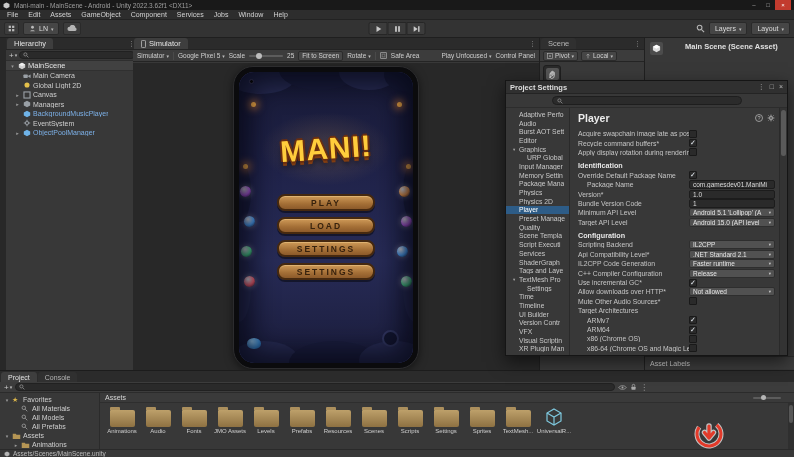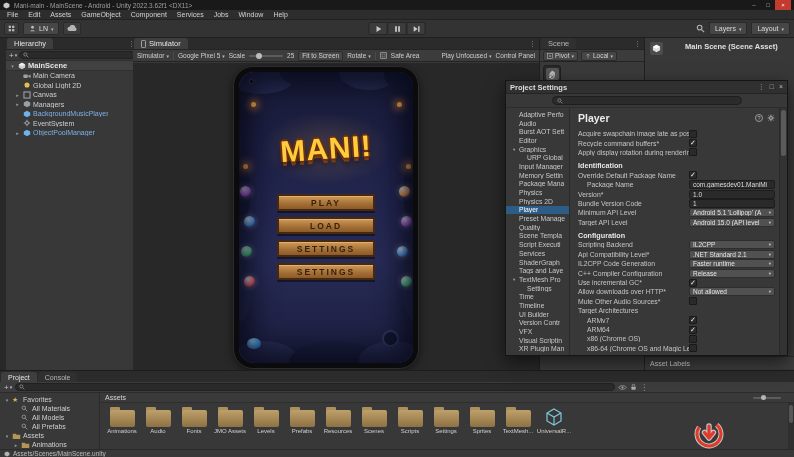--- a/index.html
+++ b/index.html
@@ -37,21 +37,21 @@
   .tab{height:11px;padding:0 7px;display:flex;align-items:center;gap:3px;background:#303030;color:#b5b5b5;font-size:7.5px;border-radius:3px 3px 0 0;margin-right:1px;white-space:nowrap}
   .tab.active{background:#3e3e3e;color:#e2e2e2}
   .pane-menu{position:absolute;right:3px;top:2px;color:#9d9d9d;font-size:7px}
 
   
   #hierarchy{left:6px;width:133px}
   .searchrow{height:11px;display:flex;align-items:center;gap:2px;padding:0 3px;border-bottom:1px solid #2e2e2e}
   .plus-btn{font-size:8px;color:#ccc;display:flex;align-items:center;gap:1px}
   .search-field{flex:1;height:8px;background:#2a2a2a;border:1px solid #212121;border-radius:4px;display:flex;align-items:center;padding:0 3px;gap:2px}
   .scene-row{height:10px;background:#414141;display:flex;align-items:center;padding:0 3px;gap:2px;border-bottom:1px solid #303030}
-  .scene-row .name{font-size:7.5px;color:#e3e3e3;font-weight:bold}
+  .scene-row .name{font-size:7.5px;color:#e3e3e3;font-weight:normal}
   .h-row{height:9.5px;display:flex;align-items:center;padding-left:8px;gap:2px}
   .h-caret{width:7px;font-size:5px;color:#999;text-align:center;flex:none}
   .h-ico{width:8px;height:8px;flex:none}
   .h-label{font-size:7px;color:#cfcfcf;white-space:nowrap;overflow:hidden}
   .h-label.prefab{color:#7db1e8}
 
   
   #simulator{left:133px;width:407px}
   .sim-toolbar{height:12px;background:#3c3c3c;border-bottom:1px solid #242424;display:flex;align-items:center;gap:4px;padding:0 4px;font-size:6.5px;color:#cfcfcf;white-space:nowrap}
   .sdd{display:flex;align-items:center;gap:2px}
@@ -68,21 +68,21 @@
   .screen::after{content:"";position:absolute;inset:0;border-radius:15px;box-shadow:inset 0 0 26px 12px rgba(4,5,18,.75);pointer-events:none}
   .cam{position:absolute;left:10px;top:7px;width:5px;height:5px;border-radius:50%;background:#050508;border:1px solid #23233a;z-index:3}
   .rock{position:absolute;background:#272b52;border-radius:50%}
   .rock.dark{background:#1a1d3c}
   .glow{position:absolute;left:12%;top:40px;width:76%;height:74px;background:radial-gradient(ellipse,rgba(255,190,80,.18),transparent 70%)}
   .lantern{position:absolute;width:5px;height:5px;border-radius:50%;background:#ffb347;box-shadow:0 0 7px 3px rgba(255,150,60,.55)}
   .g-title{position:absolute;top:60px;left:0;right:0;text-align:center;font-size:30px;font-weight:bold;letter-spacing:1px;color:#ffcd3c;transform:rotate(-4deg);
     text-shadow:-2px 0 0 #6b2f10,2px 0 0 #6b2f10,0 -2px 0 #6b2f10,0 2px 0 #6b2f10,-1px -1px 0 #6b2f10,1px 1px 0 #6b2f10,0 4px 0 #803d12,0 6px 6px rgba(0,0,0,.6)}
   #g-btns{position:absolute;top:122px;left:0;right:0;display:flex;flex-direction:column;align-items:center;gap:6px}
   .g-btn{width:98px;height:17px;display:flex;align-items:center;justify-content:center;font-size:8.5px;font-weight:bold;letter-spacing:2px;color:#38220d;
-    background:linear-gradient(180deg,#cf9a58,#a46f36 60%,#8c5a2a);border:2px solid #46290f;border-radius:1px;
+    background:linear-gradient(180deg,#cf9a58,#a46f36 60%,#8c5a2a);border:2px solid #46290f;border-radius:8px;
     box-shadow:0 2px 0 rgba(0,0,0,.45),inset 0 1px 0 rgba(255,230,170,.35)}
   .gem{position:absolute;width:11px;height:11px;border-radius:50%;box-shadow:0 0 5px 1px rgba(255,255,255,.25)}
   .music-btn{position:absolute;right:14px;bottom:16px;width:17px;height:17px;border-radius:50%;background:#12152e;border:2px solid #30355e}
   .slime{position:absolute;left:8px;bottom:14px;width:14px;height:11px;border-radius:50% 50% 45% 45%;background:radial-gradient(circle at 35% 30%,#9fd8ff,#3d8fd6 60%,#1c4f86)}
 
   
   #scenepanel{left:540px;width:105px;background:#3a3a3a}
   .scene-toolbar{height:12px;background:#3c3c3c;border-bottom:1px solid #242424;display:flex;align-items:center;gap:3px;padding:0 3px;font-size:6.5px;color:#d2d2d2}
   .tool-strip{position:absolute;left:3px;top:27px;width:18px;padding:2px;background:#2a2a2a;border:1px solid #1f1f1f;border-radius:3px;display:flex;flex-direction:column;gap:2px}
   .tool-cell{width:13px;height:12px;background:#555;border-radius:2px;display:flex;align-items:center;justify-content:center}

